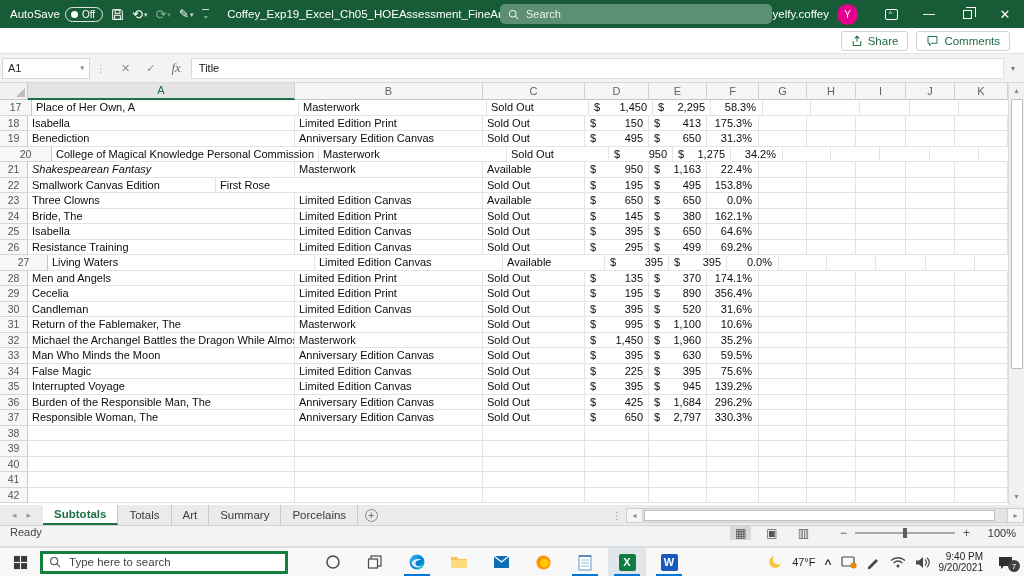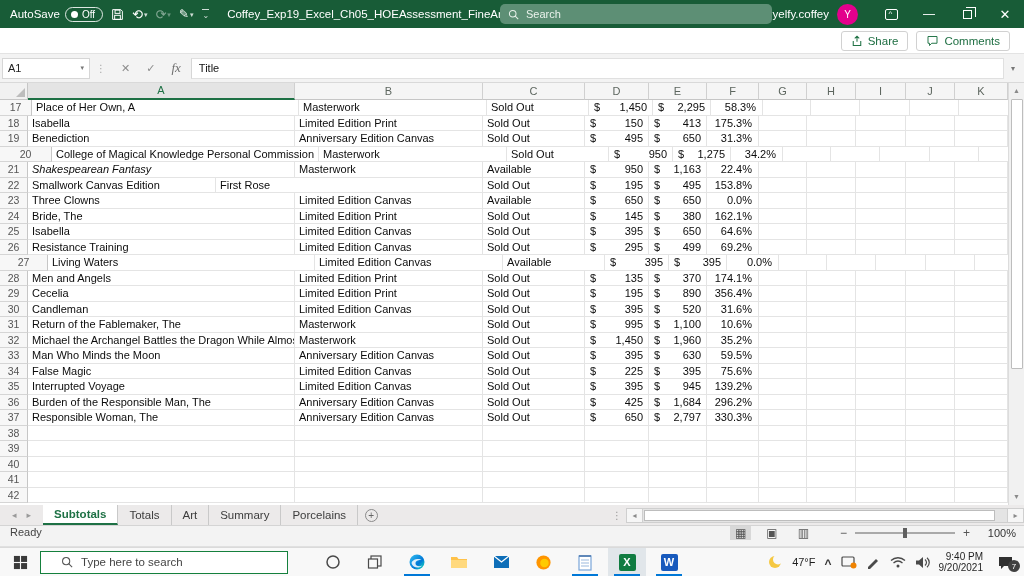--- a/index.html
+++ b/index.html
@@ -85,21 +85,21 @@
   .vicon.sel { background:#d8d8d8; }
   .zoomctl { display:flex; align-items:center; gap:8px; margin-left:16px; }
   .zoomctl .sign { color:#555; font-size:12px; }
   .z-track { width:100px; height:2px; background:#a9a9a9; position:relative; }
   .z-thumb { position:absolute; left:48px; top:-4px; width:4px; height:10px; background:#5f5f5f; }
   .z-pct { width:36px; text-align:right; color:#333; }
 
   
   .taskbar { height:29px; background:#f8f8f8; border-top:1px solid #dadada; display:flex; align-items:center; flex:none; }
   .tk-start { width:40px; height:100%; display:flex; align-items:center; justify-content:center; }
-  .tk-search { width:248px; height:23px; background:#fff; border:1px solid #15803d; display:flex; align-items:center; gap:8px; padding:0 20px; font-size:11.5px; color:#444; }
+  .tk-search { width:248px; height:23px; background:#fff; border:3px solid #15803d; display:flex; align-items:center; gap:8px; padding:0 6px; font-size:11.5px; color:#444; }
   .tk-icons { display:flex; align-items:center; margin-left:26px; gap:4px; height:100%; }
   .tk-ic { width:38px; height:100%; display:flex; align-items:center; justify-content:center; position:relative; }
   .tk-ic.open:after { content:""; position:absolute; bottom:0; left:6px; right:6px; height:2px; background:#0078D7; }
   .tk-ic.active { background:#e1e6ea; }
   .appsq { width:17px; height:17px; border-radius:2px; color:#fff; font-size:11px; font-weight:bold; display:flex; align-items:center; justify-content:center; }
   .tray { margin-left:auto; display:flex; align-items:center; gap:9px; padding-right:6px; height:100%; }
   .tray-txt { font-size:11px; color:#1f1f1f; }
   .chev { font-size:12px; font-weight:bold; color:#333; transform:translateY(2px); }
   .clock { font-size:10px; color:#1f1f1f; text-align:right; line-height:11px; }
   .notif { position:relative; width:26px; height:22px; display:flex; align-items:center; justify-content:center; }

